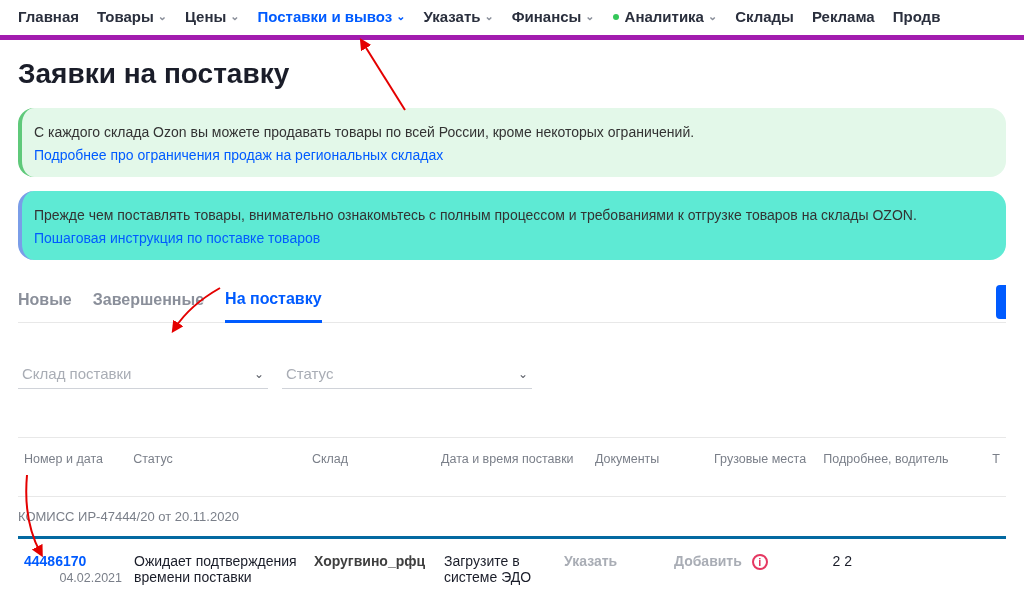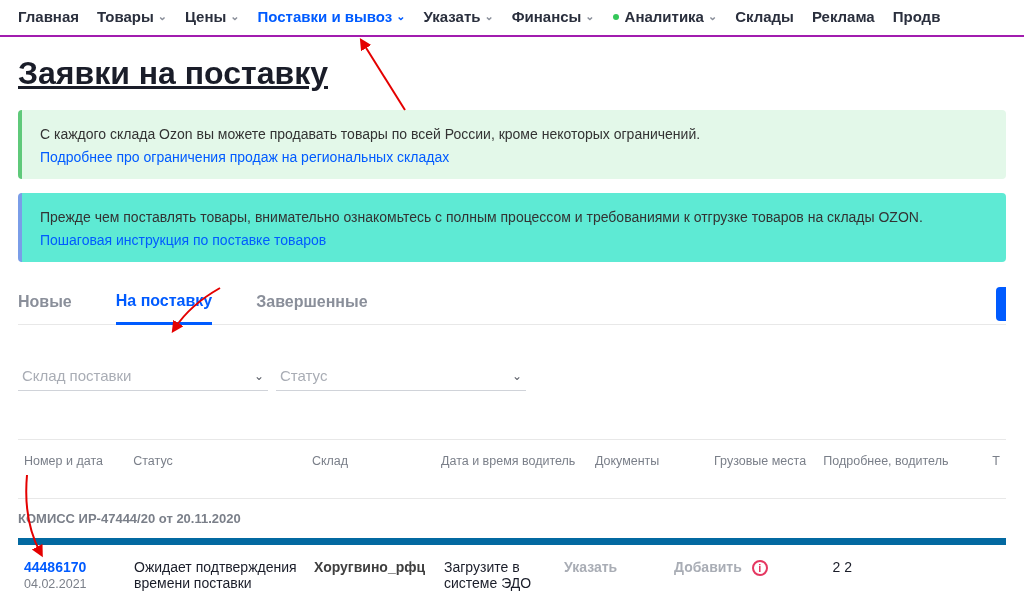--- a/index.html
+++ b/index.html
@@ -1,58 +1,58 @@
 <!DOCTYPE html>
 <html><head>
 <meta charset="utf-8">
 <style>
   * { box-sizing: border-box; margin: 0; padding: 0; }
   body { font-family: Arial, Helvetica, sans-serif; font-size: 14px; color: #1a1d29; background: #fff; width: 1024px; }
   
-  .topnav { display: flex; gap: 18px; padding: 8px 18px 10px; border-bottom: 2px solid #a21caf; font-size: 15px; font-weight: 600; color: #2a2f3d; white-space: nowrap; overflow: hidden; }
+  .topnav { display: flex; gap: 18px; padding: 8px 18px 10px; border-bottom: 5px solid #a21caf; font-size: 15px; font-weight: 600; color: #2a2f3d; white-space: nowrap; overflow: hidden; }
   .topnav .nav-item { display: flex; align-items: center; gap: 4px; cursor: pointer; }
   .topnav .nav-item.active { color: #005bff; }
   .topnav .nav-item .chev { font-size: 11px; color: #8a8f9a; }
   .topnav .nav-item.active .chev { color: #005bff; }
   .topnav .dot { width: 6px; height: 6px; background: #34c759; border-radius: 50%; display: inline-block; margin-right: 2px; }
   
   .page { padding: 18px 18px 0; }
-  h1 { font-size: 32px; font-weight: 800; margin-bottom: 18px; text-decoration: underline; }
+  h1 { font-size: 28px; font-weight: 800; margin-bottom: 18px; }
   
-  .banner { border-radius: 4px; padding: 14px 18px; margin-bottom: 14px; }
+  .banner { border-radius: 16px; padding: 14px 12px; margin-bottom: 14px; }
   .banner-green { background: #e3f8e9; border-left: 4px solid #5fc97a; }
   .banner-blue { background: #5eead4; border-left: 4px solid #7a9de8; }
   .banner p { font-size: 14px; line-height: 1.5; color: #333; }
   .banner a { color: #005bff; text-decoration: none; display: inline-block; margin-top: 4px; }
   
-  .tabs { display: flex; gap: 44px; align-items: center; margin-top: 22px; border-bottom: 1px solid #e8e8e8; position: relative; }
+  .tabs { display: flex; gap: 21px; align-items: center; margin-top: 22px; border-bottom: 1px solid #e8e8e8; position: relative; }
   .tab { padding: 8px 0 12px; font-size: 16px; font-weight: 600; color: #8a8f9a; cursor: pointer; }
   .tab.active { color: #005bff; border-bottom: 3px solid #005bff; margin-bottom: -1px; }
   .tabs .side-btn { margin-left: auto; width: 10px; height: 34px; background: #005bff; border-radius: 4px 0 0 4px; }
   
-  .filters { display: flex; gap: 8px; padding: 36px 0 14px; }
+  .filters { display: flex; gap: 14px; padding: 36px 0 14px; }
   .filter { border-bottom: 1px solid #d0d3d9; padding: 6px 4px; min-width: 250px; display: flex; justify-content: space-between; align-items: center; color: #a9adb5; font-size: 15px; cursor: pointer; }
   .filter .chev { font-size: 12px; color: #5b5f68; }
   
   .tablehead { display: flex; font-size: 12.5px; color: #7a7f89; border-top: 1px solid #e8e8e8; border-bottom: 1px solid #e8e8e8; padding: 14px 0 30px; margin-top: 34px; }
   .col { padding: 0 6px; }
   .c-num { width: 110px; }
   .c-status { width: 180px; }
   .c-whs { width: 130px; }
   .c-dt { width: 155px; }
   .c-doc { width: 120px; }
   .c-cargo { width: 110px; }
   .c-car { width: 150px; }
   .c-last { width: 40px; text-align: right; }
   
-  .grouprow { font-size: 13px; color: #7a7f89; padding: 12px 0; border-bottom: 7px solid #0369a1; font-weight: bold; }
+  .grouprow { font-size: 13px; color: #7a7f89; padding: 12px 0; border-bottom: 3px solid #0369a1; }
   
   .datarow { display: flex; align-items: flex-start; padding: 14px 0; font-size: 14px; }
   .datarow .order-id { color: #005bff; font-weight: 700; }
-  .datarow .order-date { color: #7a7f89; font-size: 12.5px; margin-top: 2px; }
+  .datarow .order-date { color: #7a7f89; font-size: 12.5px; margin-top: 2px; text-align: right; }
   .datarow .link { color: #404040; font-weight: 600; }
   .datarow .muted { color: #a9adb5; font-weight: 600; text-align: center; }
   .info-ico { display: inline-flex; width: 16px; height: 16px; border: 2px solid #e53761; color: #e53761; border-radius: 50%; font-size: 11px; font-weight: 700; align-items: center; justify-content: center; margin-left: 6px; }
   
   .arrow { position: absolute; pointer-events: none; }
   .arrow svg { display: block; }
 </style>
 </head>
 <body>
 
@@ -104,41 +104,41 @@
     <a href="#">Подробнее про ограничения продаж на региональных складах</a>
   </div>
 
   <div class="banner banner-blue">
     <p>Прежде чем поставлять товары, внимательно ознакомьтесь с полным процессом и требованиями к отгрузке товаров на склады OZON.</p>
     <a href="#">Пошаговая инструкция по поставке товаров</a><br>
   </div>
 
   <div class="tabs">
     <div class="tab">Новые</div>
+    <div class="tab">Завершенные</div>
     <div class="tab active">На поставку</div>
-    <div class="tab">Завершенные</div>
     <div class="side-btn"></div>
   </div>
 
   <div class="filters">
     <div class="filter">
       <span>Склад поставки</span>
       <span class="chev">⌄</span>
     </div>
     <div class="filter">
       <span>Статус</span>
       <span class="chev">⌄</span>
     </div>
   </div>
 
   <div class="tablehead">
     <div class="col c-num">Номер и дата</div>
     <div class="col c-status">Статус</div>
     <div class="col c-whs">Склад</div>
-    <div class="col c-dt">Дата и время водитель</div>
+    <div class="col c-dt">Дата и время поставки</div>
     <div class="col c-doc">Документы</div>
     <div class="col c-cargo">Грузовые места</div>
     <div class="col c-car">Подробнее, водитель</div>
     <div class="col c-last">Т</div>
   </div>
 
   <div class="grouprow">КОМИСС ИР-47444/20 от 20.11.2020</div>
 
   <div class="datarow">
     <div class="col c-num">

